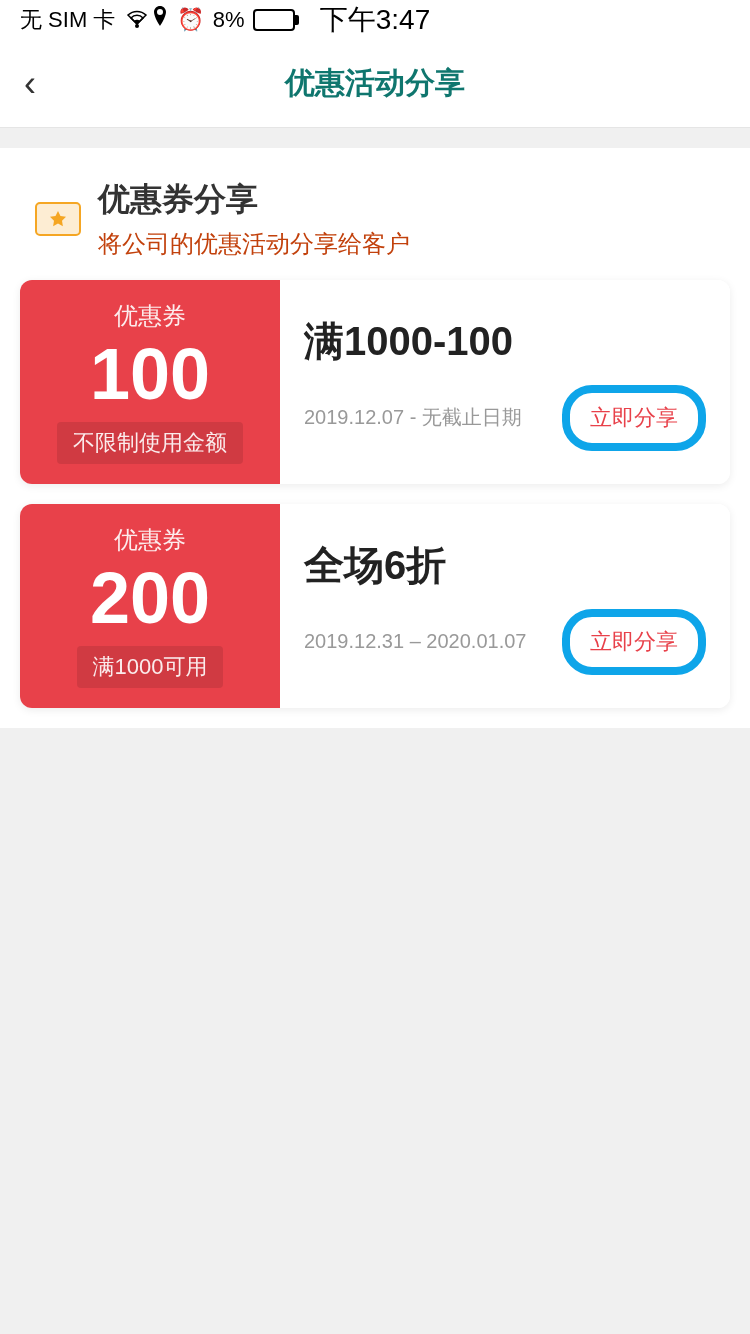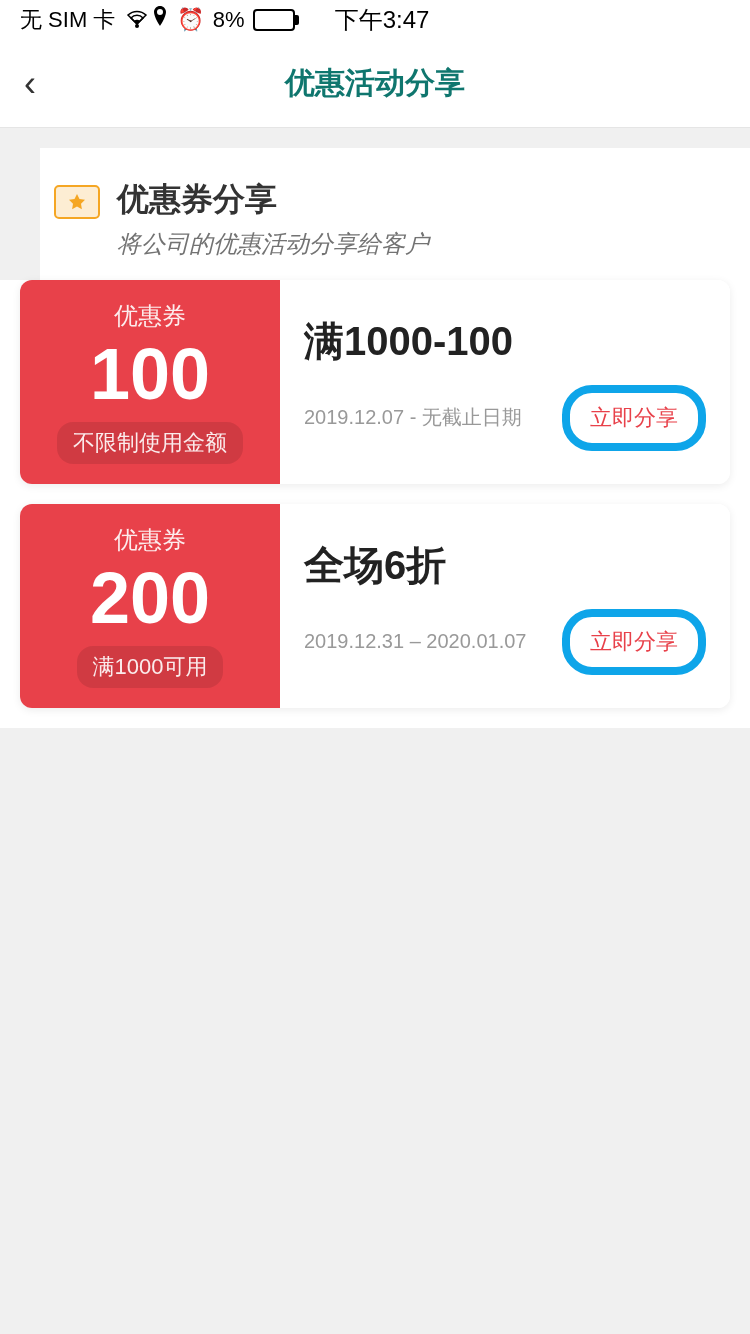--- a/index.html
+++ b/index.html
@@ -25,26 +25,25 @@
       font-size: 24px;
       color: #000000;
     }
     .status-left {
       display: flex;
       align-items: center;
       gap: 8px;
       font-size: 22px;
     }
     .status-center {
-      font-size: 24px;
+      font-size: 28px;
       font-weight: 500;
       position: absolute;
       left: 50%;
       transform: translateX(-50%);
-      margin-left: 7px;
     }
     .status-right {
       display: flex;
       align-items: center;
       gap: 8px;
       font-size: 22px;
     }
     .battery {
       display: inline-block;
       width: 42px;
@@ -99,25 +98,24 @@
 
     
     .section-gap {
       height: 20px;
       background: #f0f0f0;
     }
 
     
     .section-header {
       background: #fff;
-      padding: 30px 30px 20px 13px;
-      display: flex;
-      align-items: flex-start;
+      padding: 30px 30px 20px 34px;
+      display: flex;
+      align-items: center;
       gap: 16px;
-      margin-left: 40px;
     }
     .section-icon {
       width: 48px;
       height: 48px;
       display: flex;
       align-items: center;
       justify-content: center;
       flex-shrink: 0;
     }
     .section-text-group {
@@ -125,22 +123,21 @@
       flex-direction: column;
       gap: 6px;
     }
     .section-title {
       font-size: 32px;
       font-weight: 600;
       color: #333;
     }
     .section-subtitle {
       font-size: 24px;
-      color: #737373;
-      font-style: italic;
+      color: #c2410c;
     }
 
     
     .coupon-list {
       background: #fff;
       padding: 0 20px 20px 20px;
       display: flex;
       flex-direction: column;
       gap: 20px;
     }
@@ -191,21 +188,21 @@
       font-weight: 700;
       line-height: 1;
       margin-bottom: 12px;
     }
     .coupon-condition {
       font-size: 22px;
       color: rgba(255,255,255,0.9);
       text-align: center;
       background: rgba(0,0,0,0.1);
       padding: 6px 16px;
-      border-radius: 16px;
+      border-radius: 4px;
     }
 
     
     .coupon-right {
       flex: 1;
       display: flex;
       flex-direction: column;
       justify-content: center;
       padding: 20px 24px;
       background: #fff;

